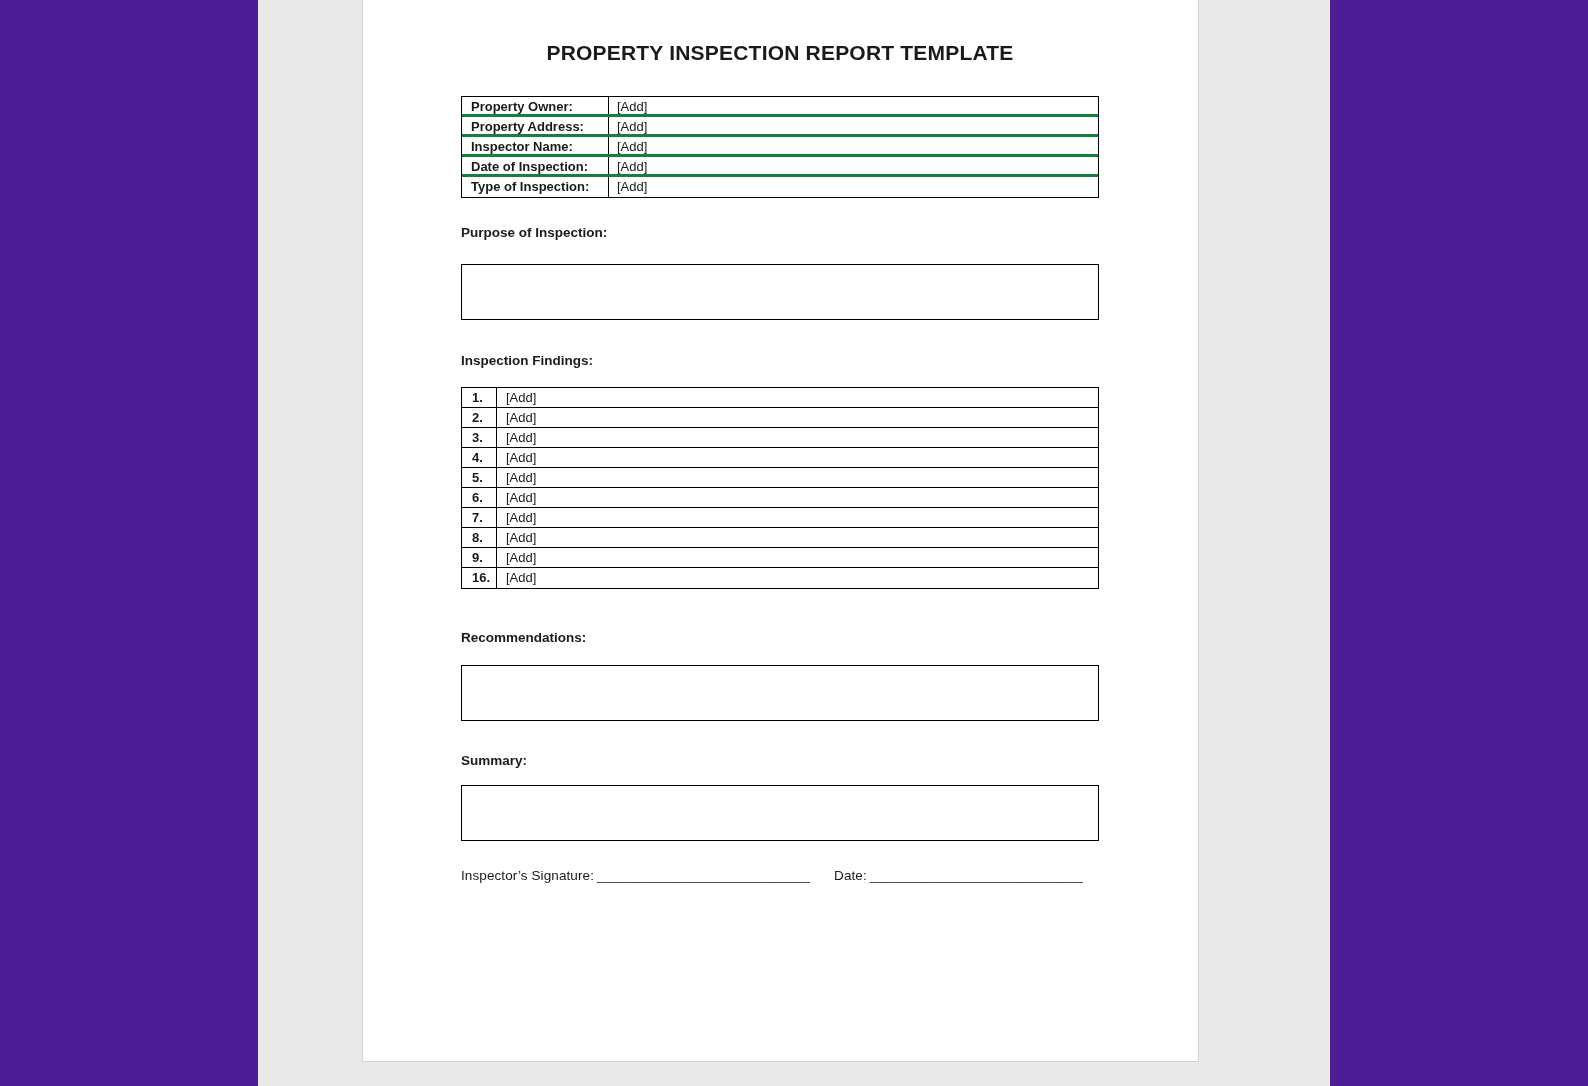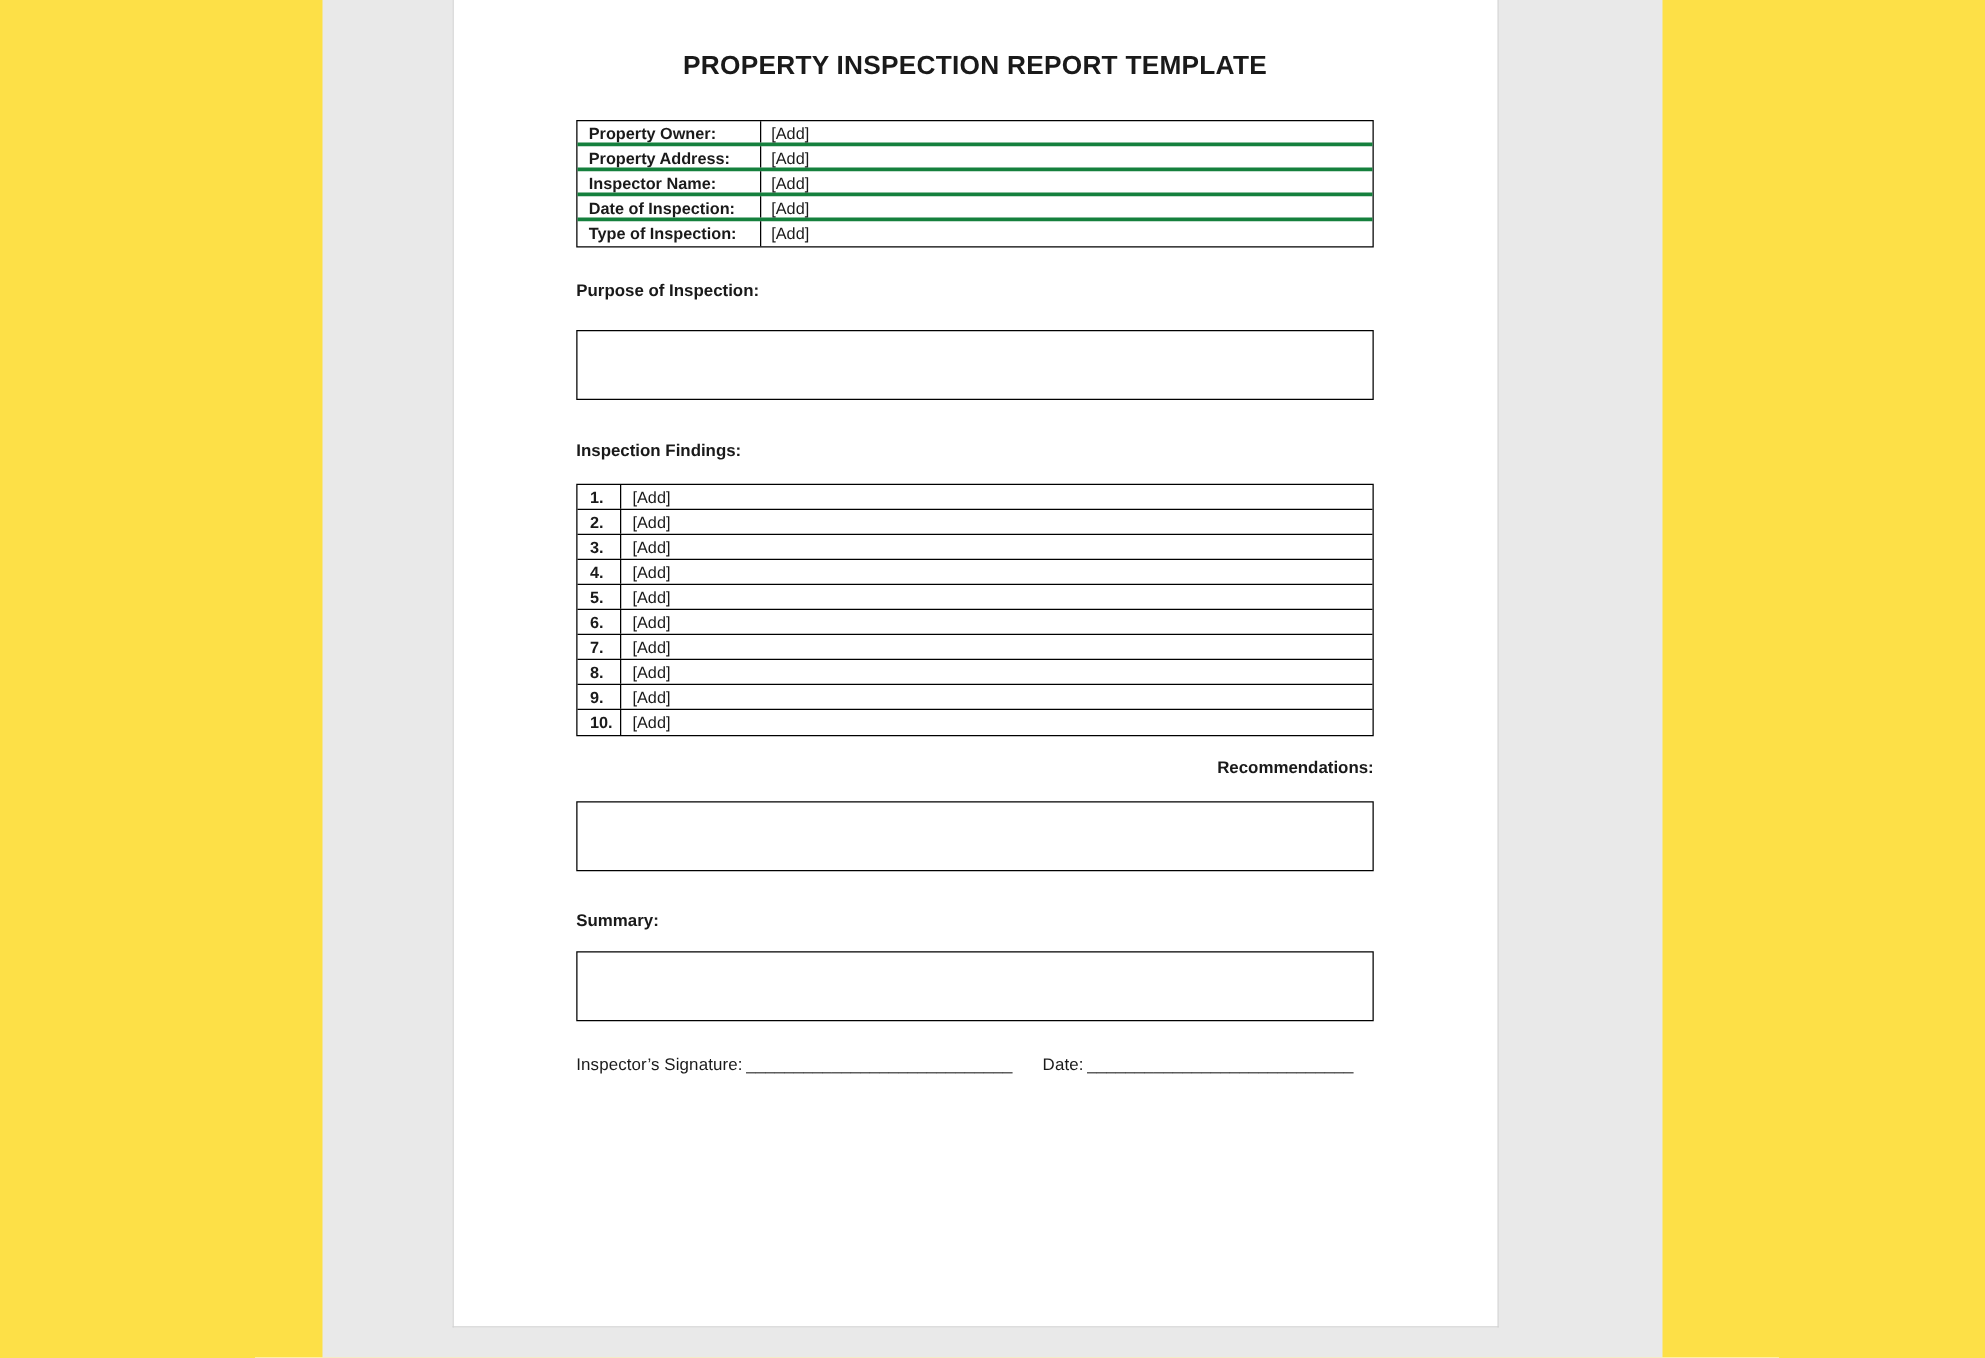--- a/index.html
+++ b/index.html
@@ -6,21 +6,21 @@
   html, body { width: 1588px; height: 1086px; }
   body {
     font-family: "Liberation Sans", sans-serif;
     background: #ffffff;
     overflow: hidden;
   }
   .canvas {
     position: relative;
     width: 1588px;
     height: 1086px;
-    background: #fde047;
+    background: #4c1d95;
   }
   .gray-band {
     position: absolute;
     left: 258px;
     top: 0;
     width: 1072px;
     height: 1086px;
     background: #e9e9e9;
   }
   .page {
@@ -75,21 +75,21 @@
     white-space: nowrap;
   }
   
   .section-label {
     font-weight: bold;
     font-size: 13.5px;
     line-height: 18px;
   }
   .lbl-purpose        { margin-top: 26px; }
   .lbl-findings       { margin-top: 32px; }
-  .lbl-recommendations{ margin-top: 16px; text-align: right; }
+  .lbl-recommendations{ margin-top: 40px; }
   .lbl-summary        { margin-top: 31px; }
   
   .empty-box {
     border: 1px solid #000;
     width: 100%;
     height: 56px;
     background: #ffffff;
   }
   .box-purpose        { margin-top: 22px; }
   .box-recommendations{ margin-top: 18px; }
@@ -202,21 +202,21 @@
         </div>
         <div class="finding-row">
           <div class="num">8.</div>
           <div class="value">[Add]</div>
         </div>
         <div class="finding-row">
           <div class="num">9.</div>
           <div class="value">[Add]</div>
         </div>
         <div class="finding-row">
-          <div class="num">10.</div>
+          <div class="num">16.</div>
           <div class="value">[Add]</div>
         </div>
       </div>
 
       <div class="section-label lbl-recommendations">Recommendations:</div>
       <div class="empty-box box-recommendations"></div>
 
       <div class="section-label lbl-summary">Summary:</div>
       <div class="empty-box box-summary"></div>
 

